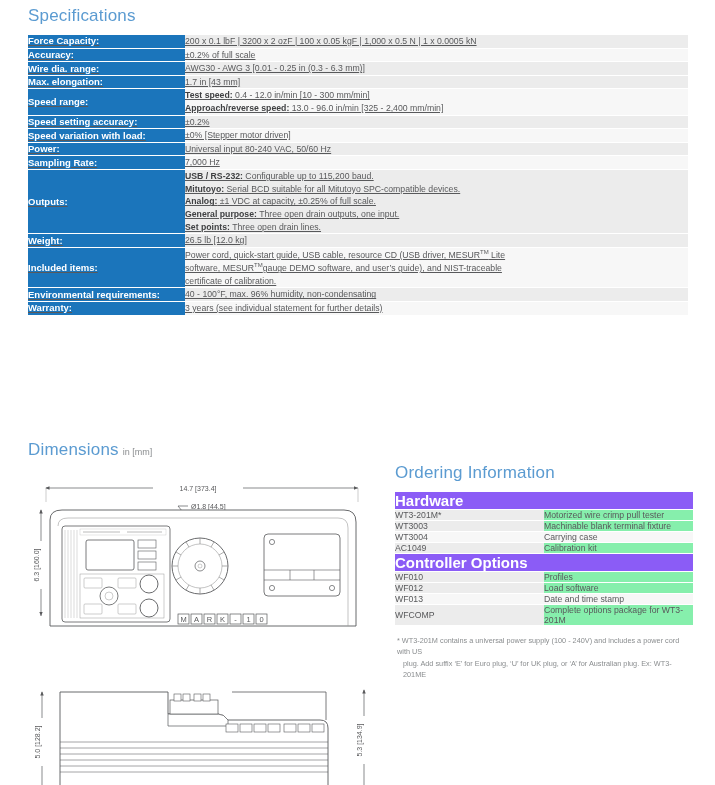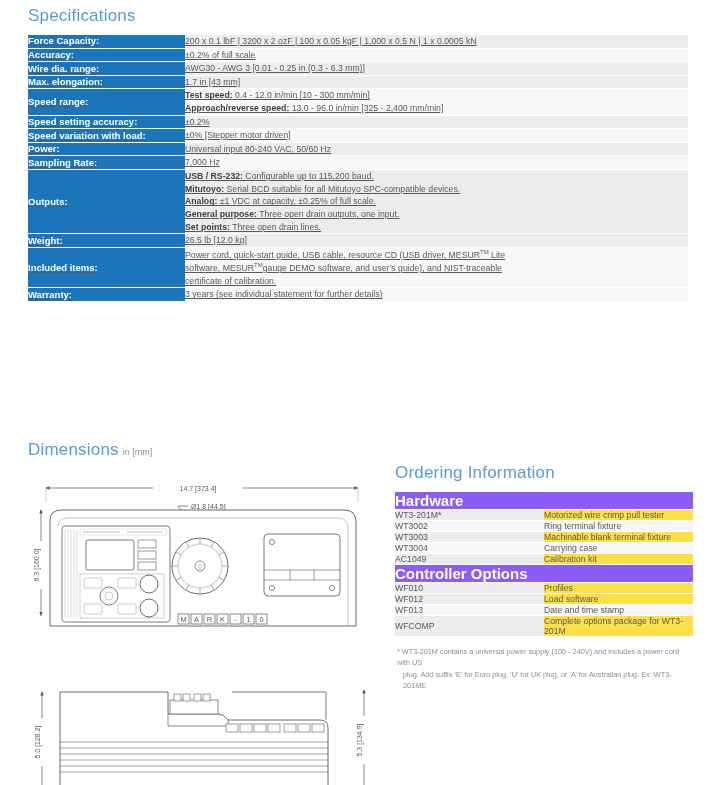--- a/index.html
+++ b/index.html
@@ -108,21 +108,21 @@
   }
   td.order-code {
     width: 97px;
     background: #ececec;
     font-size: 8.7px;
     color: #58595b;
     padding: 4px 0 4px 9px;
     border-bottom: 1px solid #ffffff;
   }
   td.order-desc {
-    background: #fde047;
+    background: #86efac;
     font-size: 8.7px;
     color: #58595b;
     padding: 4px 0 4px 8px;
     border-bottom: 1px solid #ffffff;
   }
   tr.alt td.order-code, tr.alt td.order-desc { background: #f7f7f7; }
 
   .order-footnote {
     margin-top: 9px;
     font-size: 7.3px;
@@ -200,20 +200,24 @@
           <td class="spec-label">Weight:</td>
           <td class="spec-value">26.5 lb [12.0 kg]</td>
         </tr>
         <tr class="alt">
           <td class="spec-label">Included items:</td>
           <td class="spec-value">
             <span class="ln">Power cord, quick-start guide, USB cable, resource CD (USB driver, MESUR<sup class="tm">TM</sup> Lite</span>
             <span class="ln">software, MESUR<sup class="tm">TM</sup>gauge DEMO software, and user’s guide), and NIST-traceable</span>
             <span class="ln">certificate of calibration.</span>
           </td>
+        </tr>
+        <tr>
+          <td class="spec-label">Environmental requirements:</td>
+          <td class="spec-value">40 - 100°F, max. 96% humidity, non-condensating</td>
         </tr>
         <tr class="alt">
           <td class="spec-label">Warranty:</td>
           <td class="spec-value">3 years (see individual statement for further details)</td>
         </tr>
       </tbody>
   </table>
 </div>
 
 <div id="dimensions-section">
@@ -386,24 +390,20 @@
   <span class="section-heading">Ordering Information</span>
   <table class="order-table">
     <tbody id="order-body">
         <tr>
           <td class="order-head" colspan="2">Hardware</td>
         </tr>
         <tr>
           <td class="order-code">WT3-201M*</td>
           <td class="order-desc">Motorized wire crimp pull tester</td>
         </tr>
-        <tr class="alt">
-          <td class="order-code">WT3002</td>
-          <td class="order-desc">Ring terminal fixture</td>
-        </tr>
         <tr>
           <td class="order-code">WT3003</td>
           <td class="order-desc">Machinable blank terminal fixture</td>
         </tr>
         <tr class="alt">
           <td class="order-code">WT3004</td>
           <td class="order-desc">Carrying case</td>
         </tr>
         <tr>
           <td class="order-code">AC1049</td>

